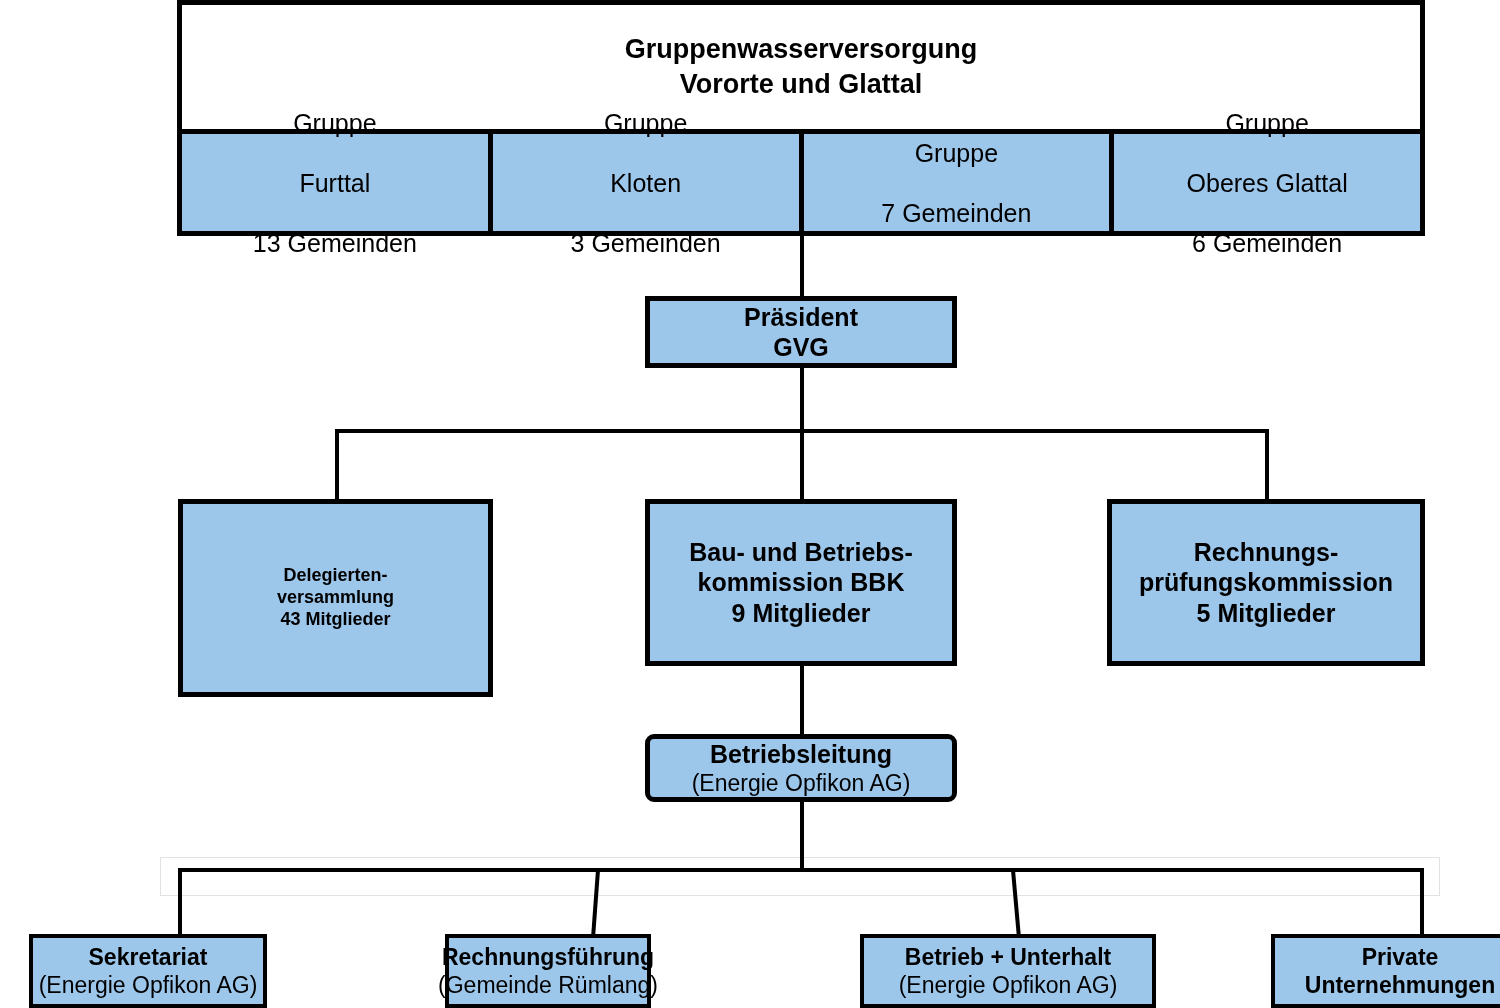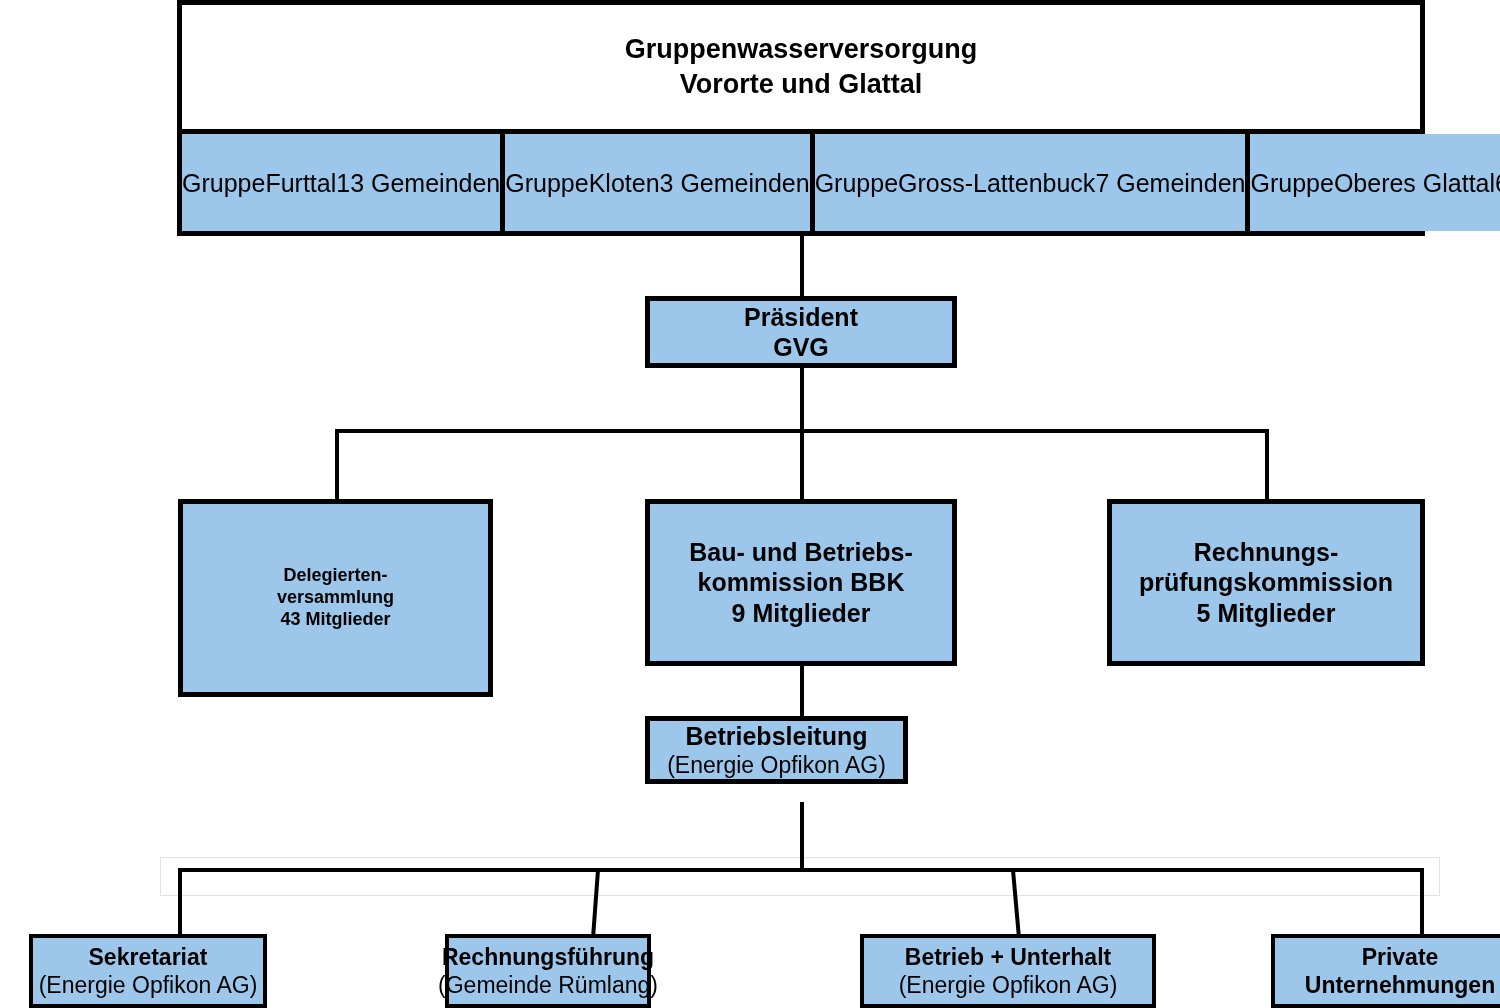--- a/index.html
+++ b/index.html
@@ -74,28 +74,29 @@
     top: 124px;
     bottom: 0;
     display: flex;
     border-top: 5px solid #000000;
   }
   .group-cell {
     flex: 1 1 0;
     box-sizing: border-box;
     background: #9cc6ea;
     display: flex;
-    flex-direction: row;
+    flex-direction: column;
     align-items: center;
     justify-content: center;
     text-align: center;
     font-size: 25px;
     font-weight: normal;
     line-height: 1.28;
     border-right: 5px solid #000000;
+    gap: 28px;
   }
   .group-cell:last-child { border-right: none; }
   .group-cell .ln { white-space: nowrap; }
 
   
   .vline, .hline {
     position: absolute;
     background: #000000;
     z-index: 2;
   }
@@ -144,21 +145,20 @@
       </div>
 
       <div class="group-cell">
         <span class="ln">Gruppe</span>
         <span class="ln">Kloten</span>
         <span class="ln">3 Gemeinden</span>
       </div>
 
       <div class="group-cell">
         <span class="ln">Gruppe</span>
-        <span class="ln">Gross-Lattenbuck</span>
         <span class="ln">7 Gemeinden</span>
       </div>
 
       <div class="group-cell">
         <span class="ln">Gruppe</span>
         <span class="ln">Oberes Glattal</span>
         <span class="ln">6 Gemeinden</span>
       </div>
 
     </div>
@@ -190,21 +190,21 @@
   </div>
 
   <div class="node" style="left:1080px; top:499px; width:318px; height:167px; font-size:25px;">
     <span class="ln bold">Rechnungs-</span>
     <span class="ln bold">prüfungskommission</span>
     <span class="ln bold">5 Mitglieder</span>
   </div>
 
   <div class="vline" style="left:773px; top:666px; height:68px;"></div>
 
-  <div class="node" style="left:618px; top:716px; width:263px; height:68px; font-size:23px;">
+  <div class="node" style="left:618px; top:734px; width:312px; height:68px; font-size:23px;border-radius:9px;">
     <span class="ln bold" style="font-size:25px;">Betriebsleitung</span>
     <span class="ln reg">(Energie Opfikon AG)</span>
   </div>
 
   <div id="bottom-bar-ghost"></div>
 
   <div class="vline" style="left:773px; top:802px; height:68px;"></div>
 
   <div class="hline" style="left:151px; top:868px; width:1246px;"></div>
 

